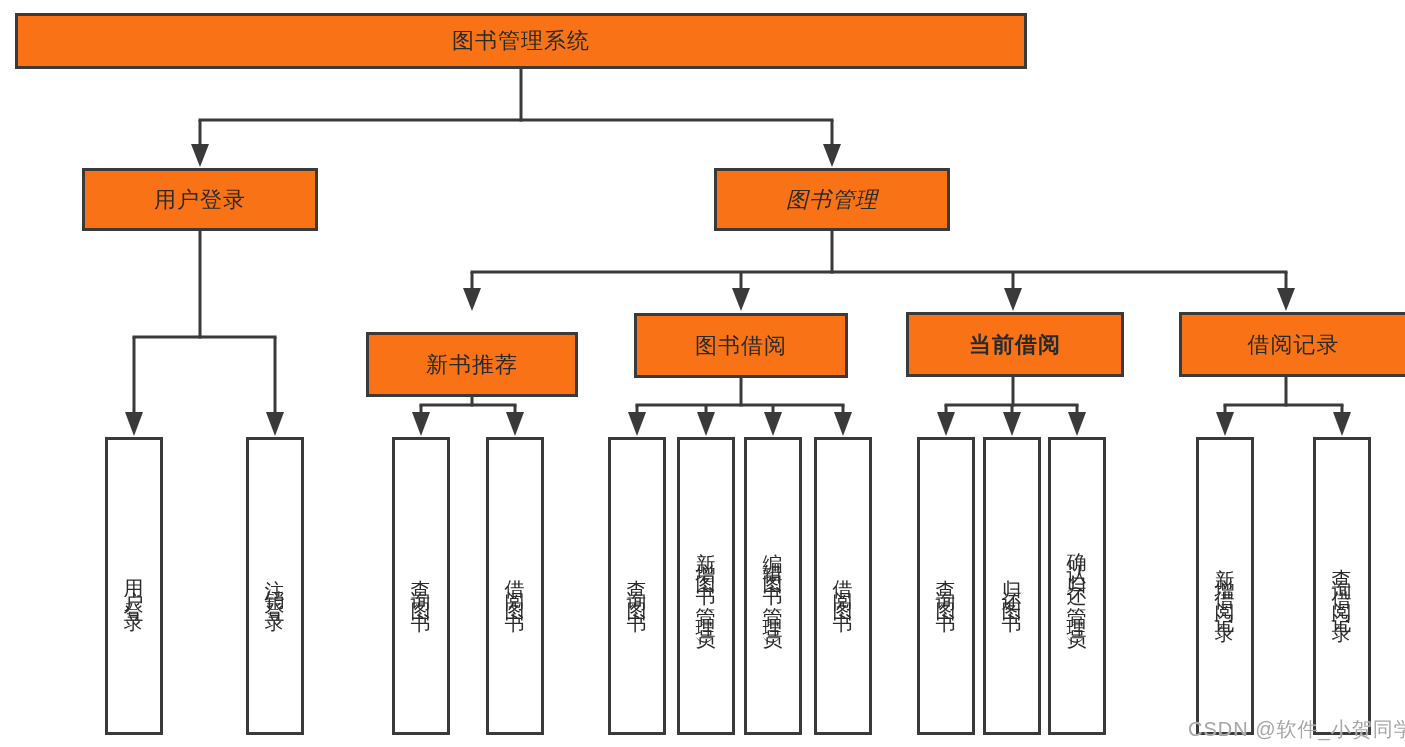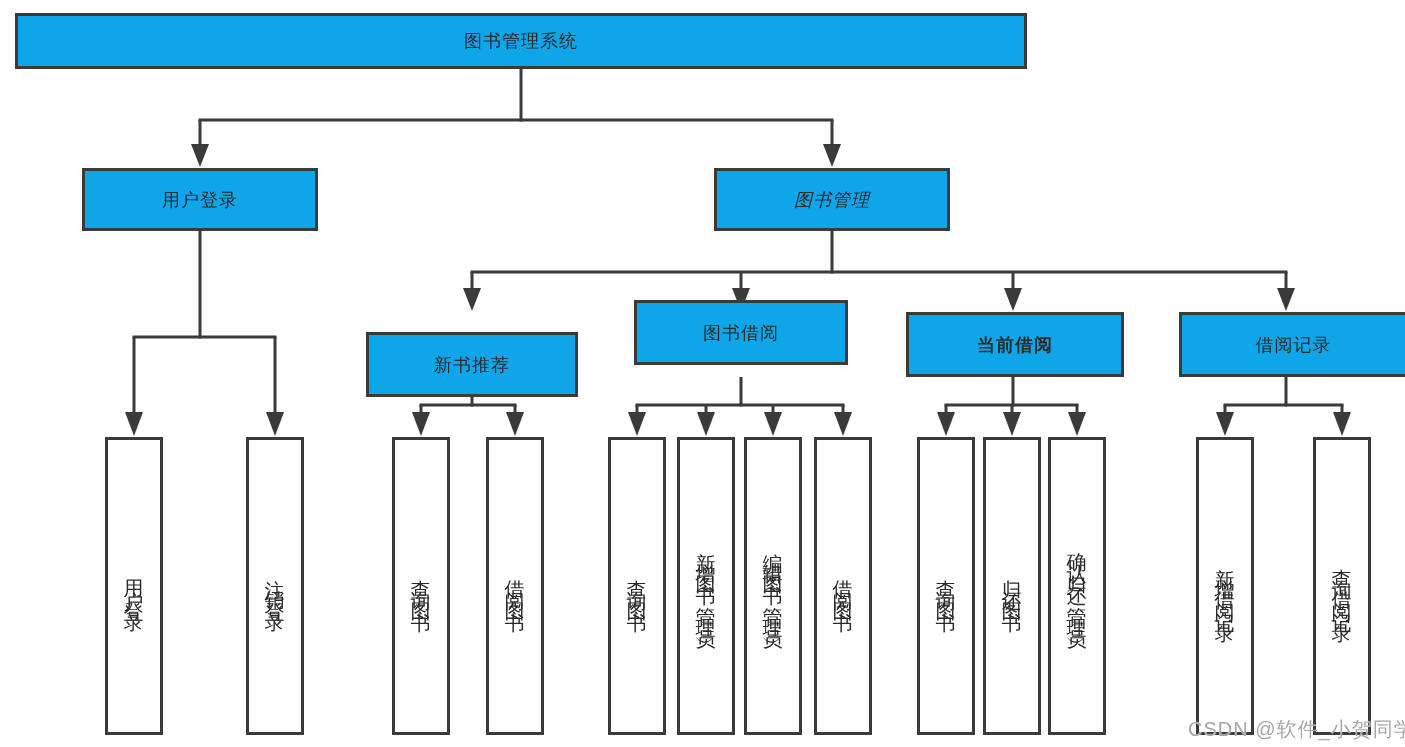--- a/index.html
+++ b/index.html
@@ -20,26 +20,26 @@
     position: absolute;
     left: 0; top: 0;
     width: 1405px; height: 747px;
     pointer-events: none;
   }
   #wires line { stroke: #3a3a3a; stroke-width: 3; }
   #wires polygon { fill: #3a3a3a; }
   .box {
     position: absolute;
     box-sizing: border-box;
-    background: #0ea5e9;
+    background: #f97316;
     border: 3px solid #3a3a3a;
     display: flex;
     align-items: center;
     justify-content: center;
-    font-size: 18px;
+    font-size: 22px;
     letter-spacing: 1px;
     white-space: nowrap;
   }
   .vbox {
     position: absolute;
     box-sizing: border-box;
     background: #ffffff;
     border: 3px solid #3a3a3a;
     display: flex;
     align-items: center;
@@ -54,21 +54,21 @@
     font-size: 20px;
     letter-spacing: 11px;
     line-height: 1;
     white-space: nowrap;
   }
   
   .n-root        { left: 15px;   top: 13px;  width: 1012px; height: 56px; }
   .n-user-login  { left: 82px;   top: 168px; width: 236px;  height: 63px; }
   .n-book-mgmt   { left: 714px;  top: 168px; width: 236px;  height: 63px; font-style: italic; }
   .n-new-rec     { left: 366px;  top: 312px; width: 212px;  height: 65px; margin-top: 20px; }
-  .n-borrow      { left: 634px;  top: 300px; width: 214px;  height: 65px; }
+  .n-borrow      { left: 634px;  top: 313px; width: 214px;  height: 65px; }
   .n-current     { left: 906px;  top: 312px; width: 218px;  height: 65px; font-weight: bold; }
   .n-records     { left: 1179px; top: 312px; width: 229px;  height: 65px; }
   .l-1  { left: 105px;  }
   .l-2  { left: 246px;  }
   .l-3  { left: 392px;  }
   .l-4  { left: 486px;  }
   .l-5  { left: 608px;  }
   .l-6  { left: 677px;  }
   .l-7  { left: 744px;  }
   .l-8  { left: 814px;  }

